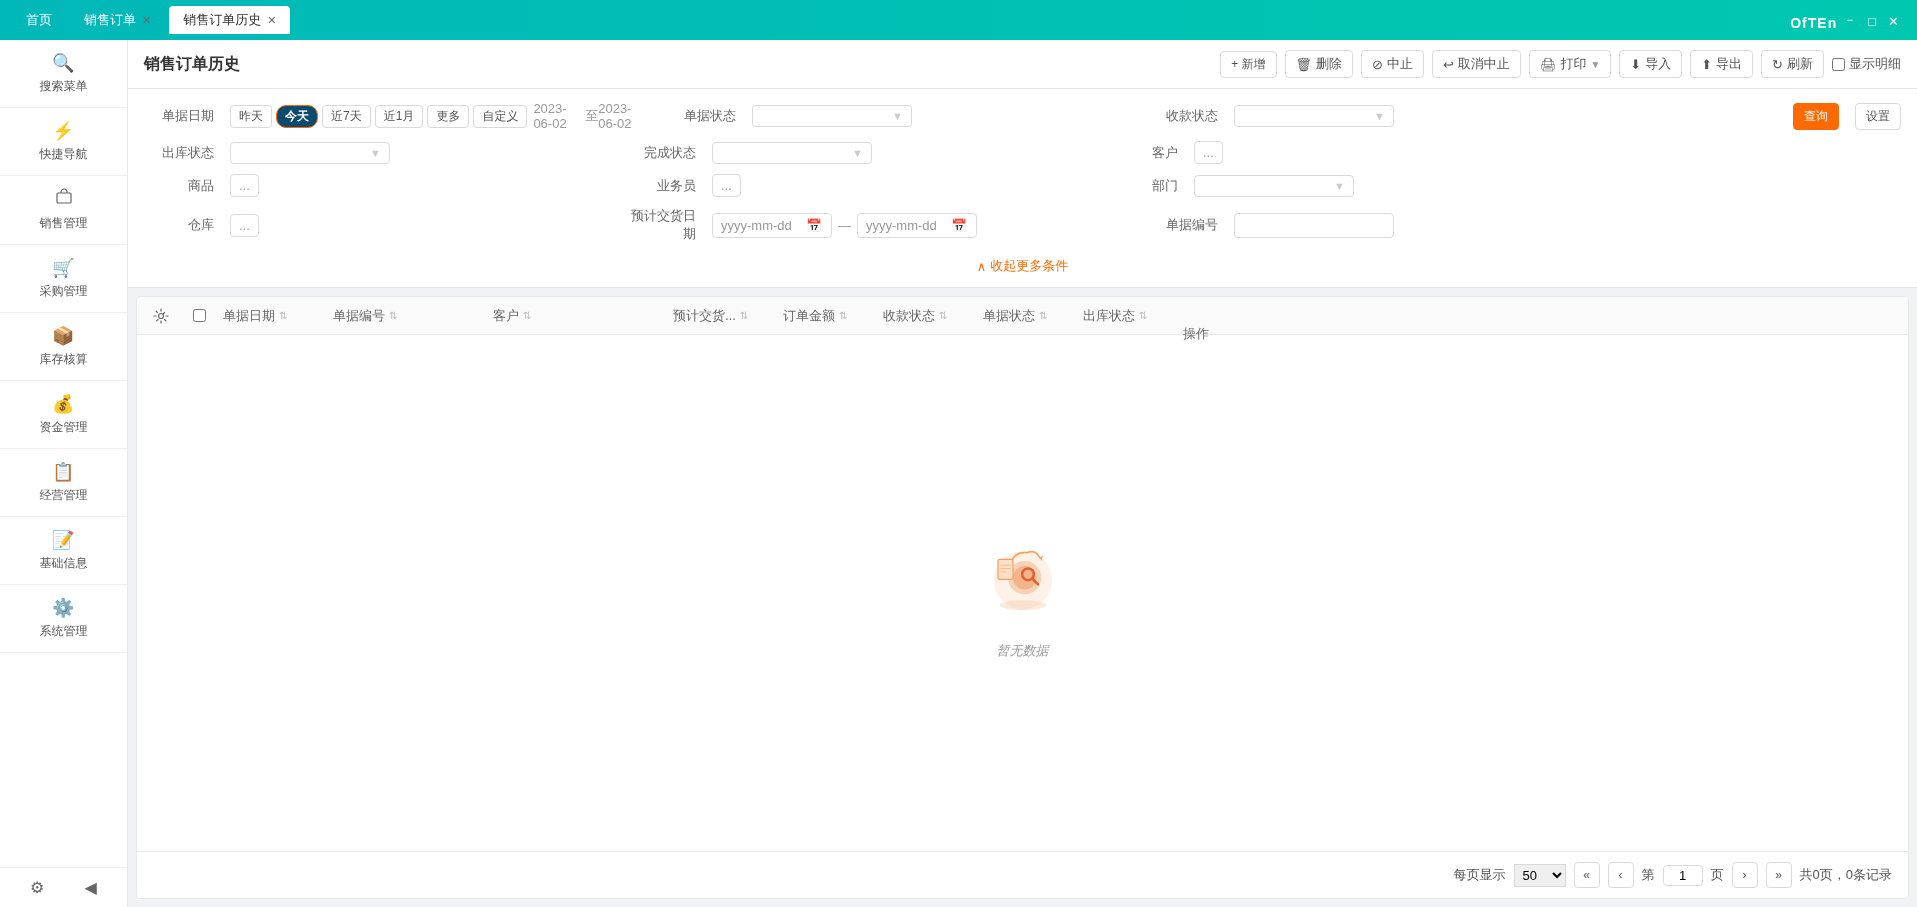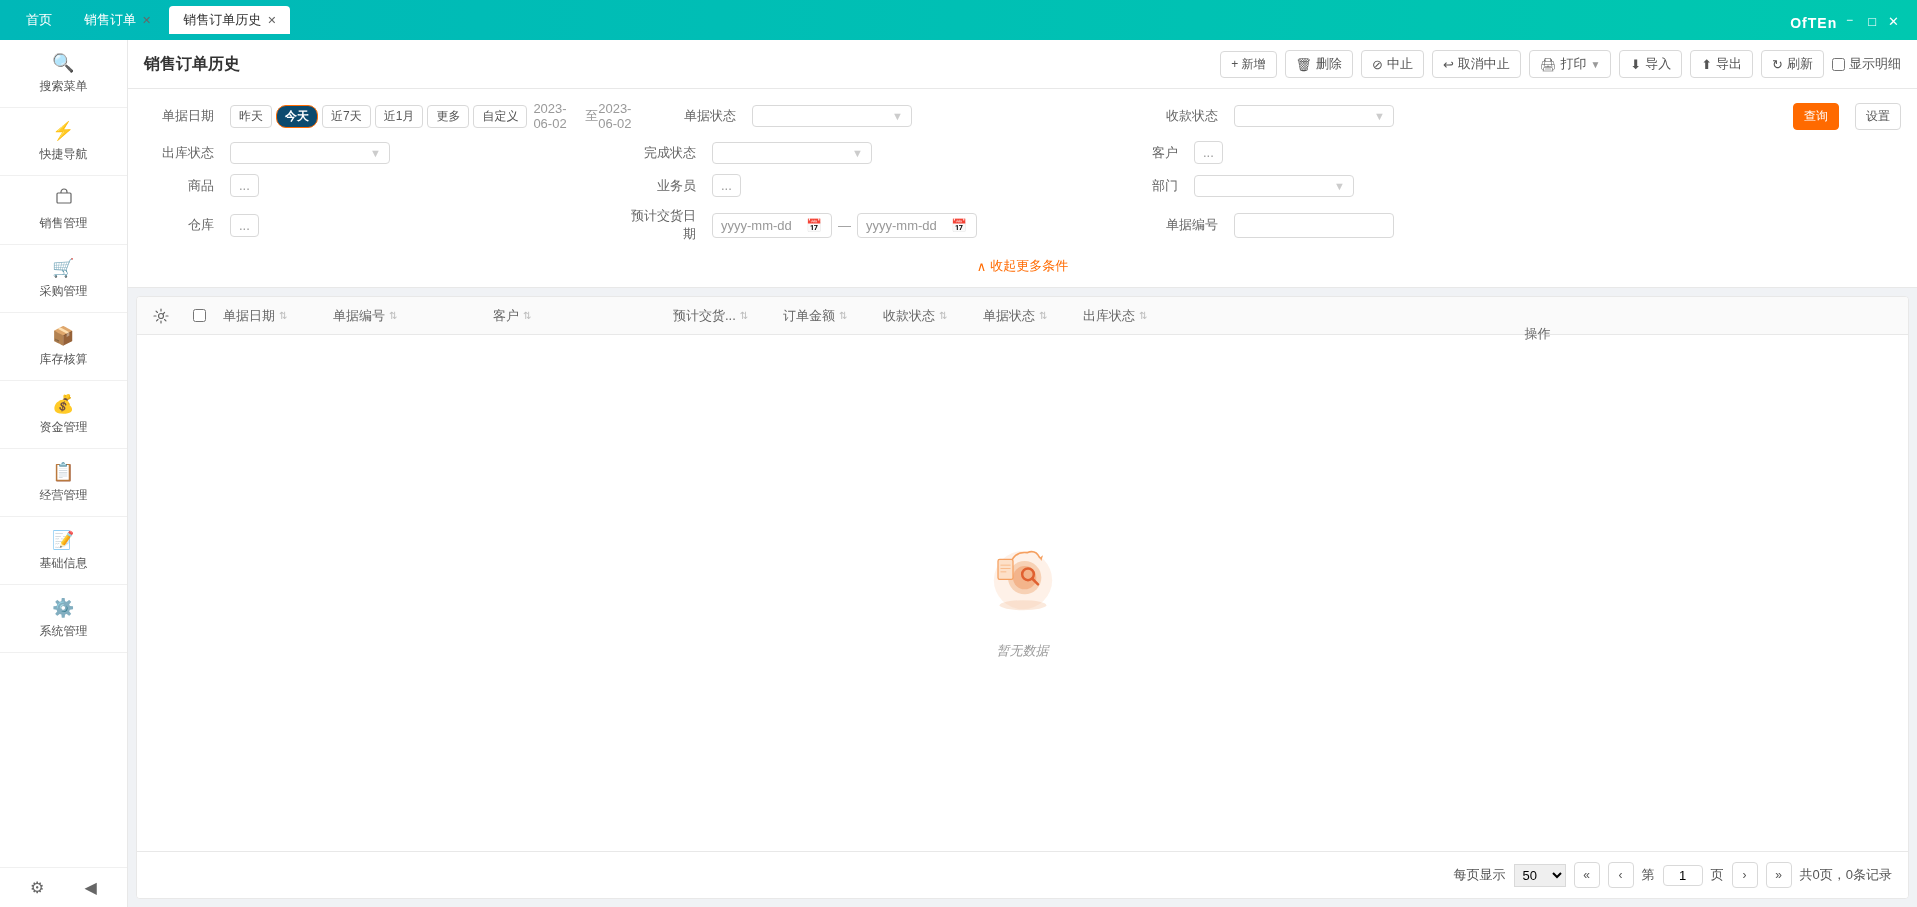--- a/index.html
+++ b/index.html
@@ -565,21 +565,21 @@
           <span class="sort-icon">⇅</span>
         </div>
         <div class="th th-order">
           <span>单据状态</span>
           <span class="sort-icon">⇅</span>
         </div>
         <div class="th th-shipment">
           <span>出库状态</span>
           <span class="sort-icon">⇅</span>
         </div>
-        <div class="th th-actions" style="flex:1;justify-content:center;margin-top:36px;">
+        <div class="th th-actions" style="flex:1;justify-content:flex-start;margin-top:36px;">
           <span>操作</span>
         </div>
       </div>
 
       <div class="empty-state">
         <svg class="empty-icon" viewBox="0 0 120 120" fill="none" xmlns="http://www.w3.org/2000/svg">
           <circle cx="60" cy="65" r="35" fill="#fde8d8" opacity="0.6"></circle>
           <ellipse cx="60" cy="95" rx="28" ry="6" fill="#f5c9a8" opacity="0.4"></ellipse>
           <circle cx="62" cy="62" r="20" fill="#f5c9a8" opacity="0.8"></circle>
           <circle cx="62" cy="62" r="14" fill="#f0a070" opacity="0.6"></circle>

